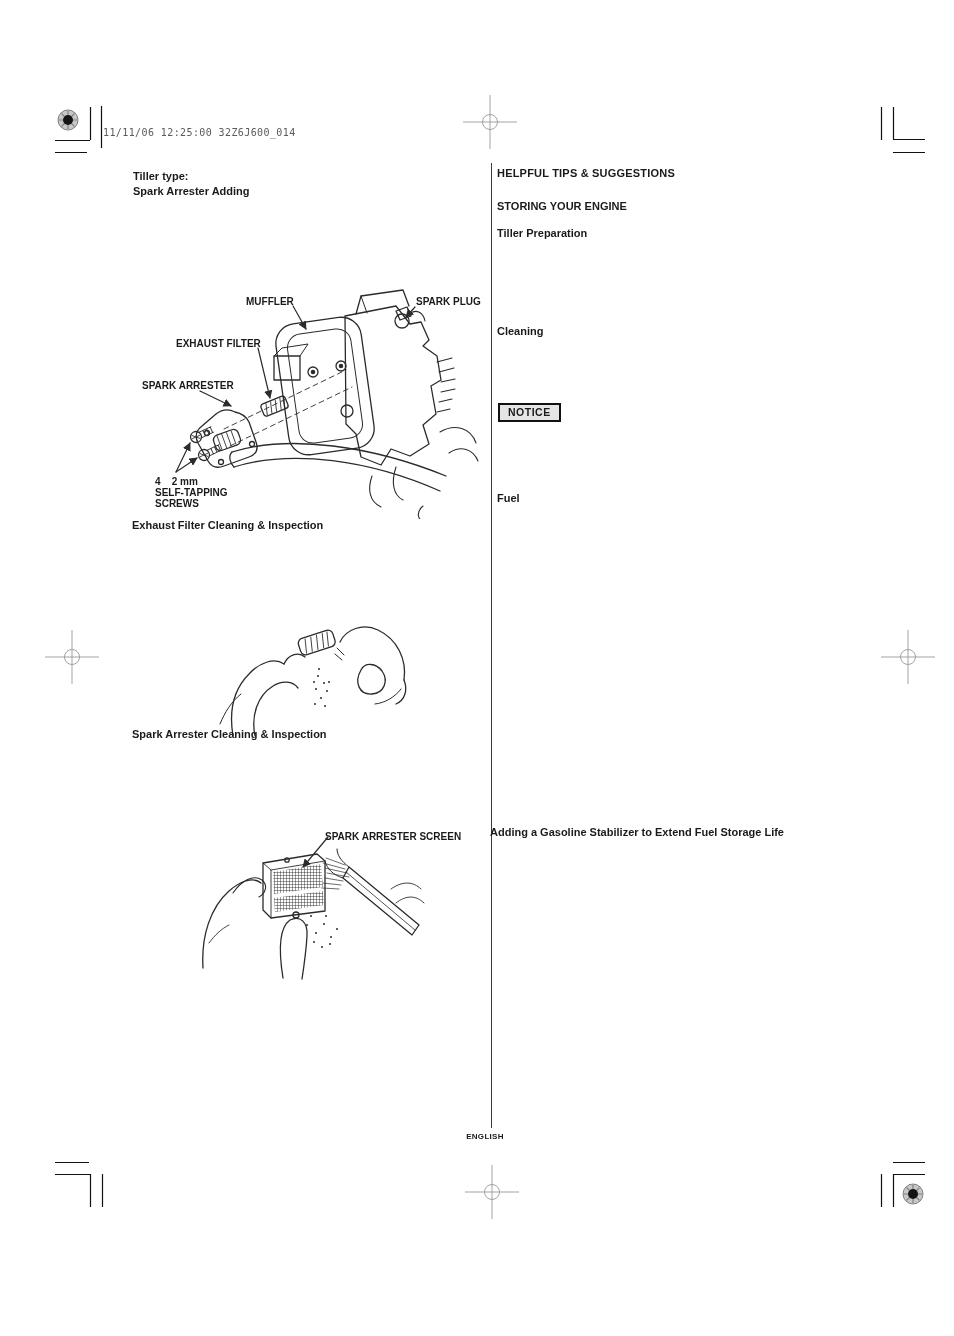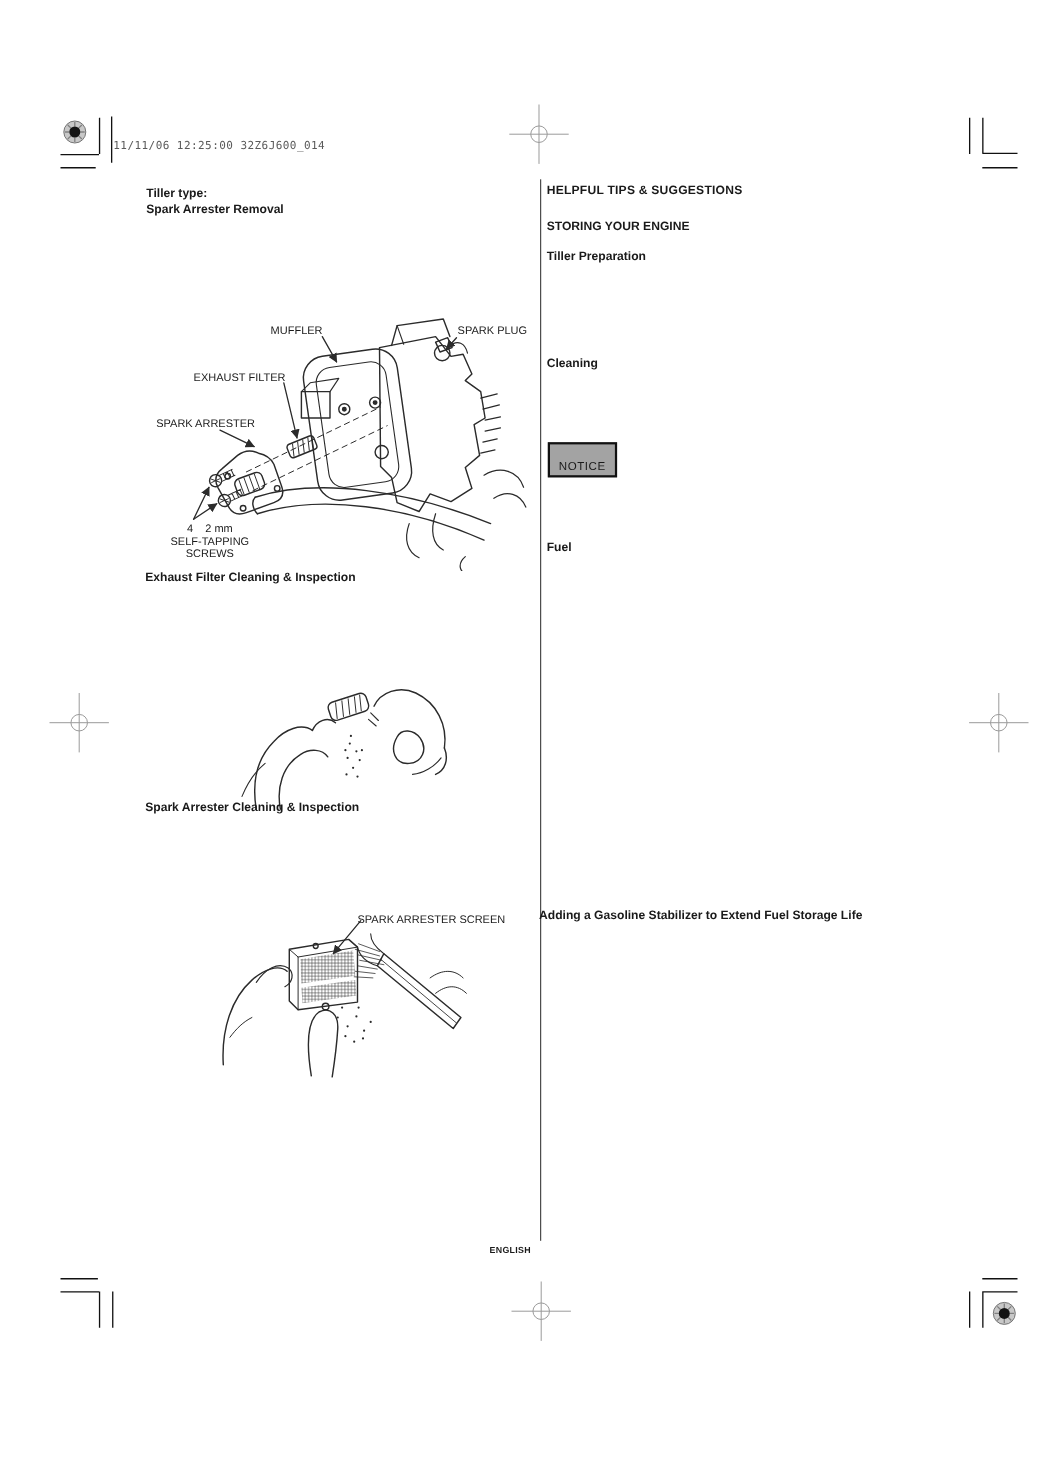--- a/index.html
+++ b/index.html
@@ -9,27 +9,27 @@
     font-family:"Liberation Sans", sans-serif; color:#1a1a1a; overflow:hidden;
   }
   .abs { position:absolute; }
   .stamp {
     font-family:"DejaVu Sans Mono", monospace; font-size:10px; color:#5a5a5a;
     letter-spacing:0.4px; white-space:pre;
   }
   .h-main  { font-size:11px; font-weight:bold; letter-spacing:0.2px; }
   .h-sub   { font-size:11px; font-weight:bold; }
   .h-sub2  { font-size:11px; font-weight:bold; }
-  .fig-label { font-size:10px; font-weight:normal; white-space:pre; line-height:11px;text-align:center; }
+  .fig-label { font-size:10px; font-weight:bold; white-space:pre; line-height:11px; }
   .notice-box {
-    border:2px solid #111; padding:14px 8px 2px 8px; font-size:10.5px; font-weight:normal;
-    letter-spacing:0.5px; display:inline-block; background:#a3a3a3;
+    border:2px solid #111; padding:1px 8px 2px 8px; font-size:10.5px; font-weight:bold;
+    letter-spacing:0.5px; display:inline-block; background:#e5e5e5;
   }
   .divider { width:1px; background:#3a3a3a; }
-  .footer-lang { font-size:8px; font-weight:bold; letter-spacing:0.3px; }
+  .footer-lang { font-size:8px; font-weight:bold; letter-spacing:0.3px; text-align:center; }
   svg.lineart { display:block; }
 </style>
 </head>
 <body>
 
 <div class="page">
 
   <svg class="abs" style="left:0;top:0;width:954px;height:1336px" viewBox="0 0 954 1336">
 
     <g stroke="#111" stroke-width="1.2" fill="none">
@@ -73,21 +73,21 @@
         </g>
     </g>
   </svg>
 
   <div class="abs stamp" style="left:103px;top:127px">11/11/06 12:25:00 32Z6J600_014</div>
 
   <div class="abs divider" style="left:491px;top:163px;height:965px"></div>
 
   <div>
     <div class="abs h-sub" style="left:133px;top:170px">Tiller type:</div>
-    <div class="abs h-sub" style="left:133px;top:185px">Spark Arrester Removal</div>
+    <div class="abs h-sub" style="left:133px;top:185px">Spark Arrester Adding</div>
 
     <svg class="abs lineart" style="left:140px;top:284px;width:340px;height:235px" viewBox="0 0 340 235">
       <defs>
         <marker id="arr1" viewBox="0 0 10 10" refX="9" refY="5" markerWidth="7" markerHeight="7" orient="auto">
           <path d="M0,0 L10,5 L0,10 z" fill="#2b2b2b"></path>
         </marker>
       </defs>
       <g fill="none" stroke="#2b2b2b" stroke-width="1.3" stroke-linejoin="round" stroke-linecap="round">
 
         <path d="M205,32 L256,22 L270,40 L281,38 L289,56 L283,62 L297,72 L301,96 L291,102 L296,130 L283,141 L289,160 L270,172 L251,165 L241,181 L221,173 L216,150 L206,140 Z"></path>

